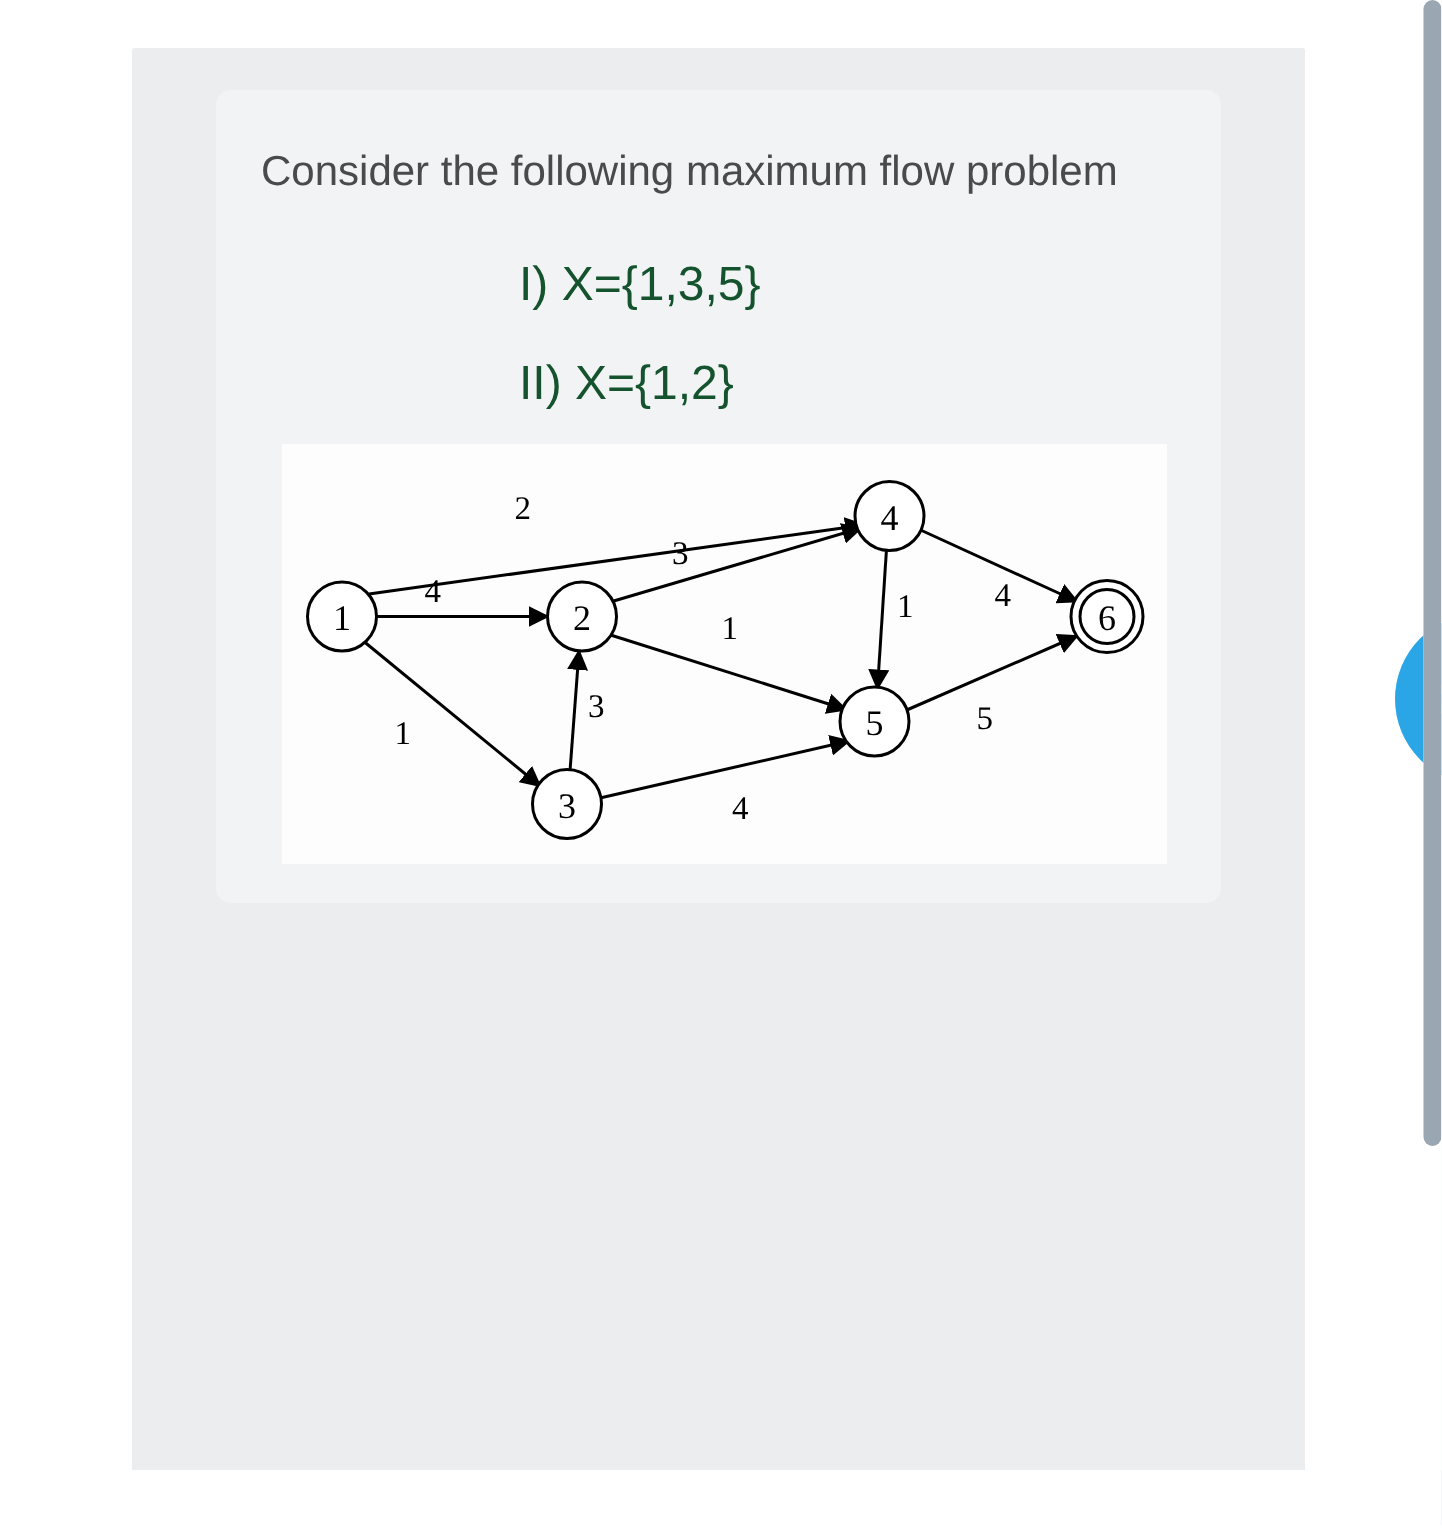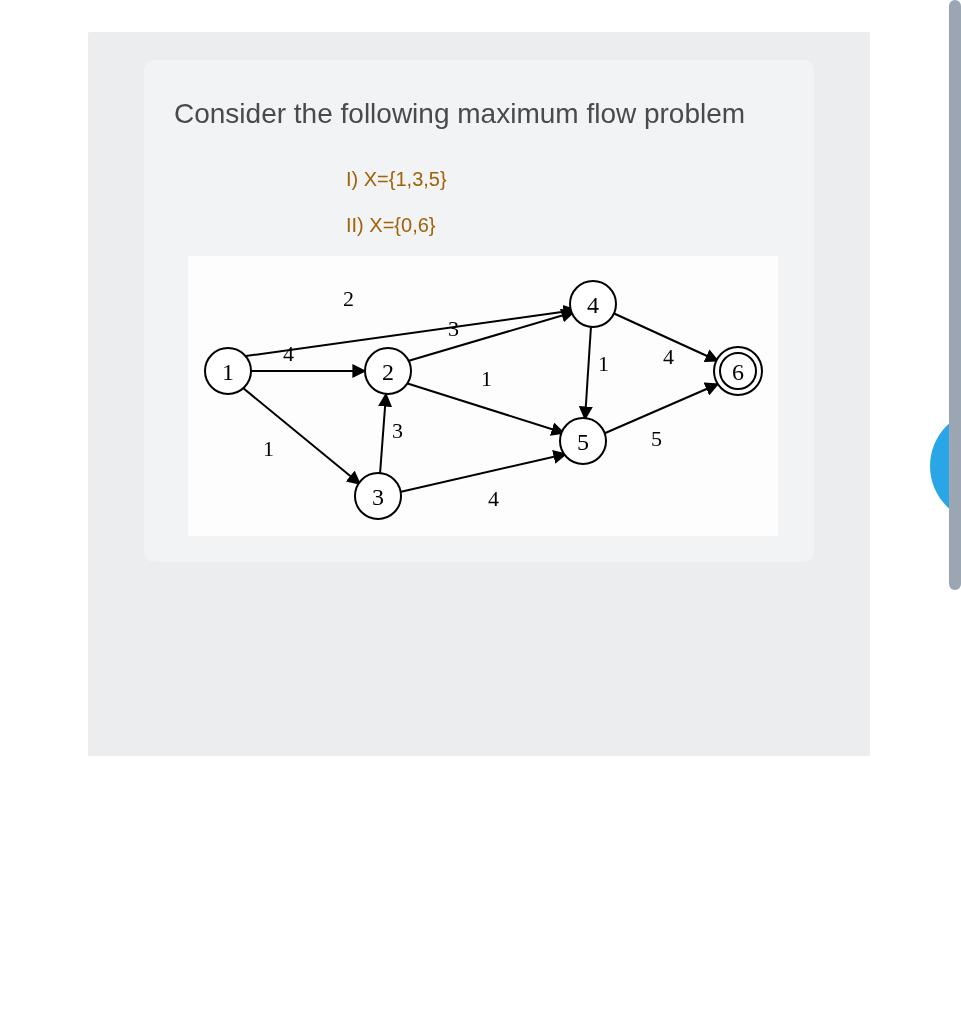--- a/index.html
+++ b/index.html
@@ -1,22 +1,22 @@
 <!DOCTYPE html>
 <html><head>
 <meta charset="utf-8">
 <style>
   html,body{margin:0;padding:0;background:#fff;font-family:Arial,Helvetica,sans-serif;}
-  .viewport{position:relative;width:961px;height:756px;background:#fff;overflow:hidden;}
+  .viewport{position:relative;width:961px;height:980px;background:#fff;overflow:hidden;}
   .scroll-track{position:absolute;top:0;right:0;width:12px;height:100%;background:#fff;}
   .scroll-thumb{position:absolute;top:0;right:0;width:12px;height:78%;background:#9aa7b2;border-radius:6px;}
   .card-outer{position:absolute;left:88px;top:32px;width:782px;height:960px;background:#ebedef;border-radius:2px;}
   .card-inner{position:absolute;left:56px;top:28px;right:56px;background:#f2f3f5;border-radius:10px;padding:30px 30px 26px 30px;}
   .q-text{color:#4a4a4a;font-size:28px;line-height:1.7;margin:0 0 24px 0;}
-  .sub-list{color:#a16207;font-size:20px;line-height:1.7;margin:0 0 12px 0;padding-left:172px;}
+  .sub-list{color:#14532d;font-size:32px;line-height:1.7;margin:0 0 12px 0;padding-left:172px;}
   .diagram-box{margin-top:14px;margin-left:14px;width:590px;height:280px;background:#fdfdfd;position:relative;}
   
   .side-btn{position:absolute;right:-31px;top:409px;width:62px;height:114px;border-top-left-radius:62px;border-bottom-left-radius:62px;background:#2aa6e6;display:flex;align-items:center;justify-content:center;color:#fff;font-size:34px;font-weight:600;cursor:pointer;}
   .side-btn svg{display:block;}
   
   .graph-node{fill:#fff;stroke:#000;stroke-width:2;}
   .graph-node-sink{fill:#fff;stroke:#000;stroke-width:2;}
   .lbl{font-family:"Times New Roman",serif;font-size:24px;fill:#000;}
   .wlbl{font-family:"Times New Roman",serif;font-size:22px;fill:#000;}
   .edge{stroke:#000;stroke-width:2;fill:none;}
@@ -27,21 +27,21 @@
 <div class="viewport">
 
   <div class="card-outer">
     <div class="card-inner">
 
       <p class="q-text">Consider the following maximum flow problem</p>
 
 
 
       <div class="sub-list">I)  X={1,3,5}</div>
-      <div class="sub-list">II) X={0,6}</div>
+      <div class="sub-list">II) X={1,2}</div>
 
       <div class="diagram-box">
         <svg width="590" height="280" viewBox="0 0 590 280">
           <defs>
             <marker id="ah" viewBox="0 0 10 10" refX="9" refY="5" markerWidth="7" markerHeight="7" orient="auto-start-reverse">
               <path d="M 0 0 L 10 5 L 0 10 z" fill="#000"></path>
             </marker>
           </defs>
 
           <line class="edge" x1="58" y1="100" x2="388" y2="54" marker-end="url(#ah)"></line>

